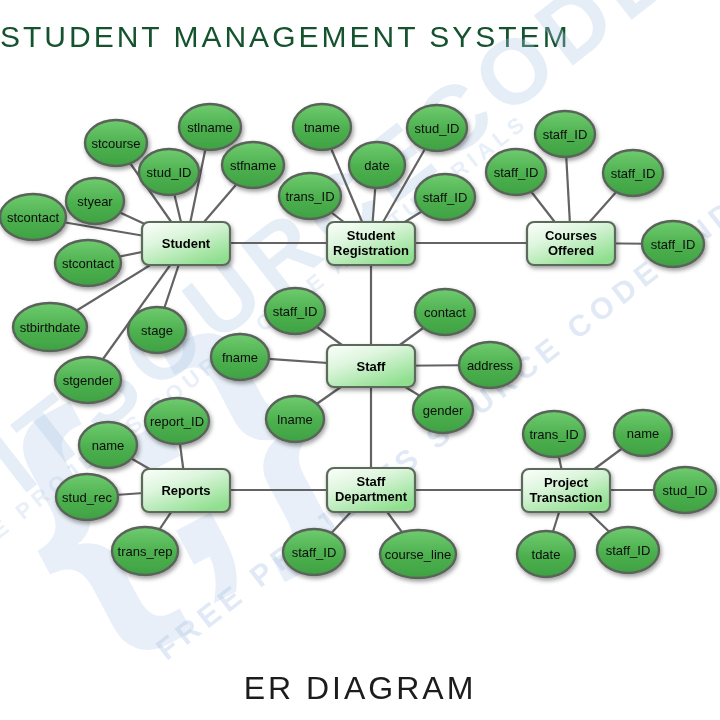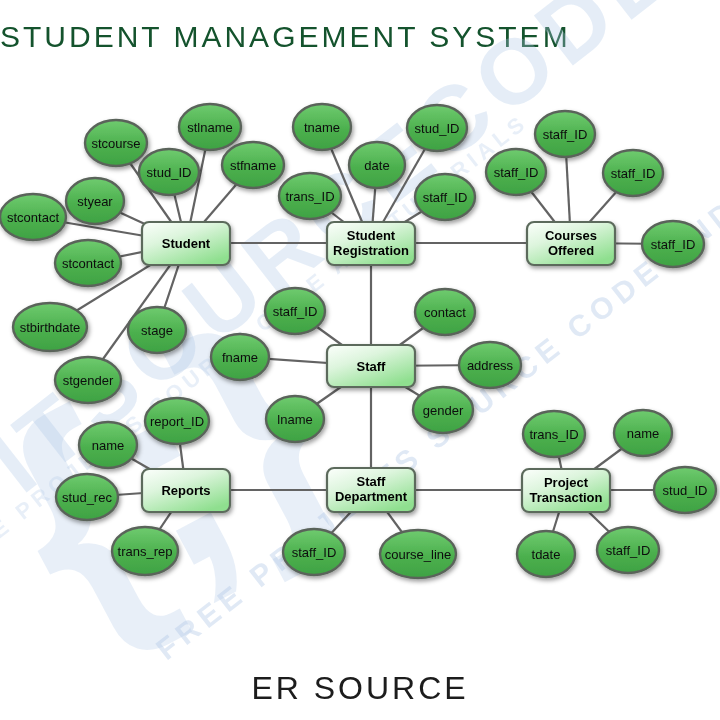--- a/index.html
+++ b/index.html
@@ -298,14 +298,14 @@
         <text class="entity-label" x="371" y="501" text-anchor="middle">Department</text>
       </g>
       <g>
         <rect class="entity-box" x="522" y="469" width="88" height="43" rx="7" filter="url(#ds)"></rect>
         <text class="entity-label" x="566" y="487" text-anchor="middle">Project</text>
         <text class="entity-label" x="566" y="502" text-anchor="middle">Transaction</text>
       </g>
     </g>
   </svg>
 
-  <div class="page-footer">ER SOURCE</div>
+  <div class="page-footer">ER DIAGRAM</div>
 </div>
 
 </body></html>

